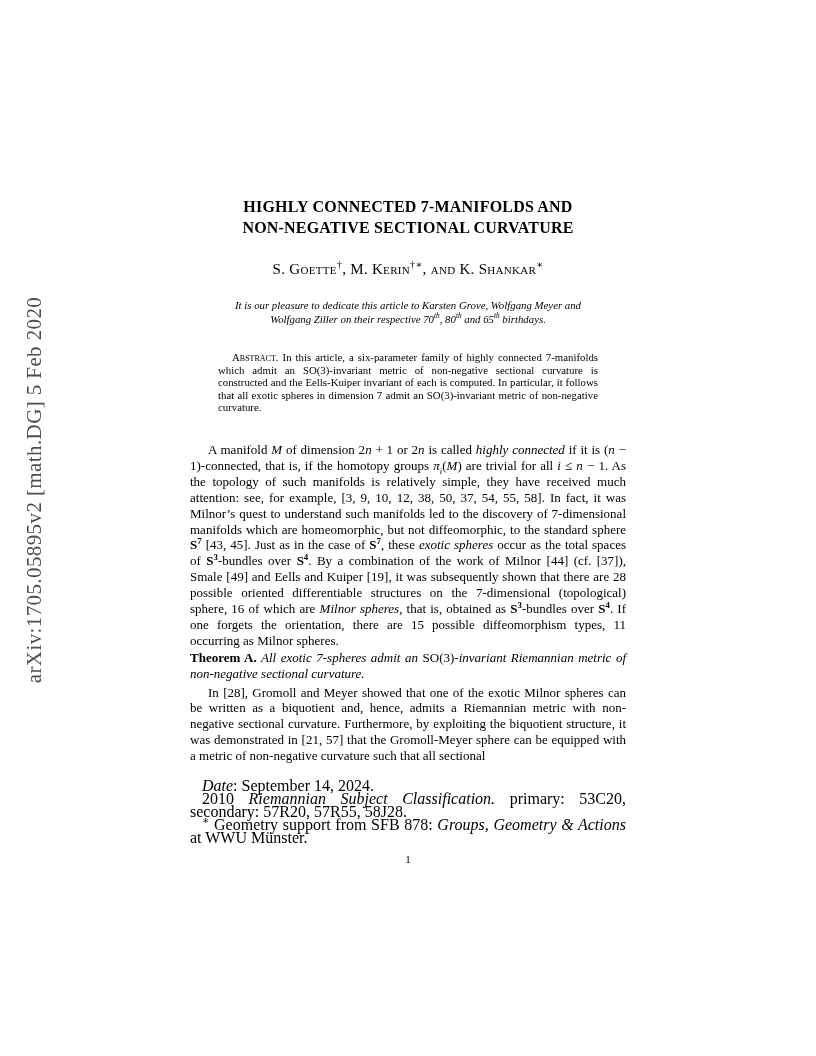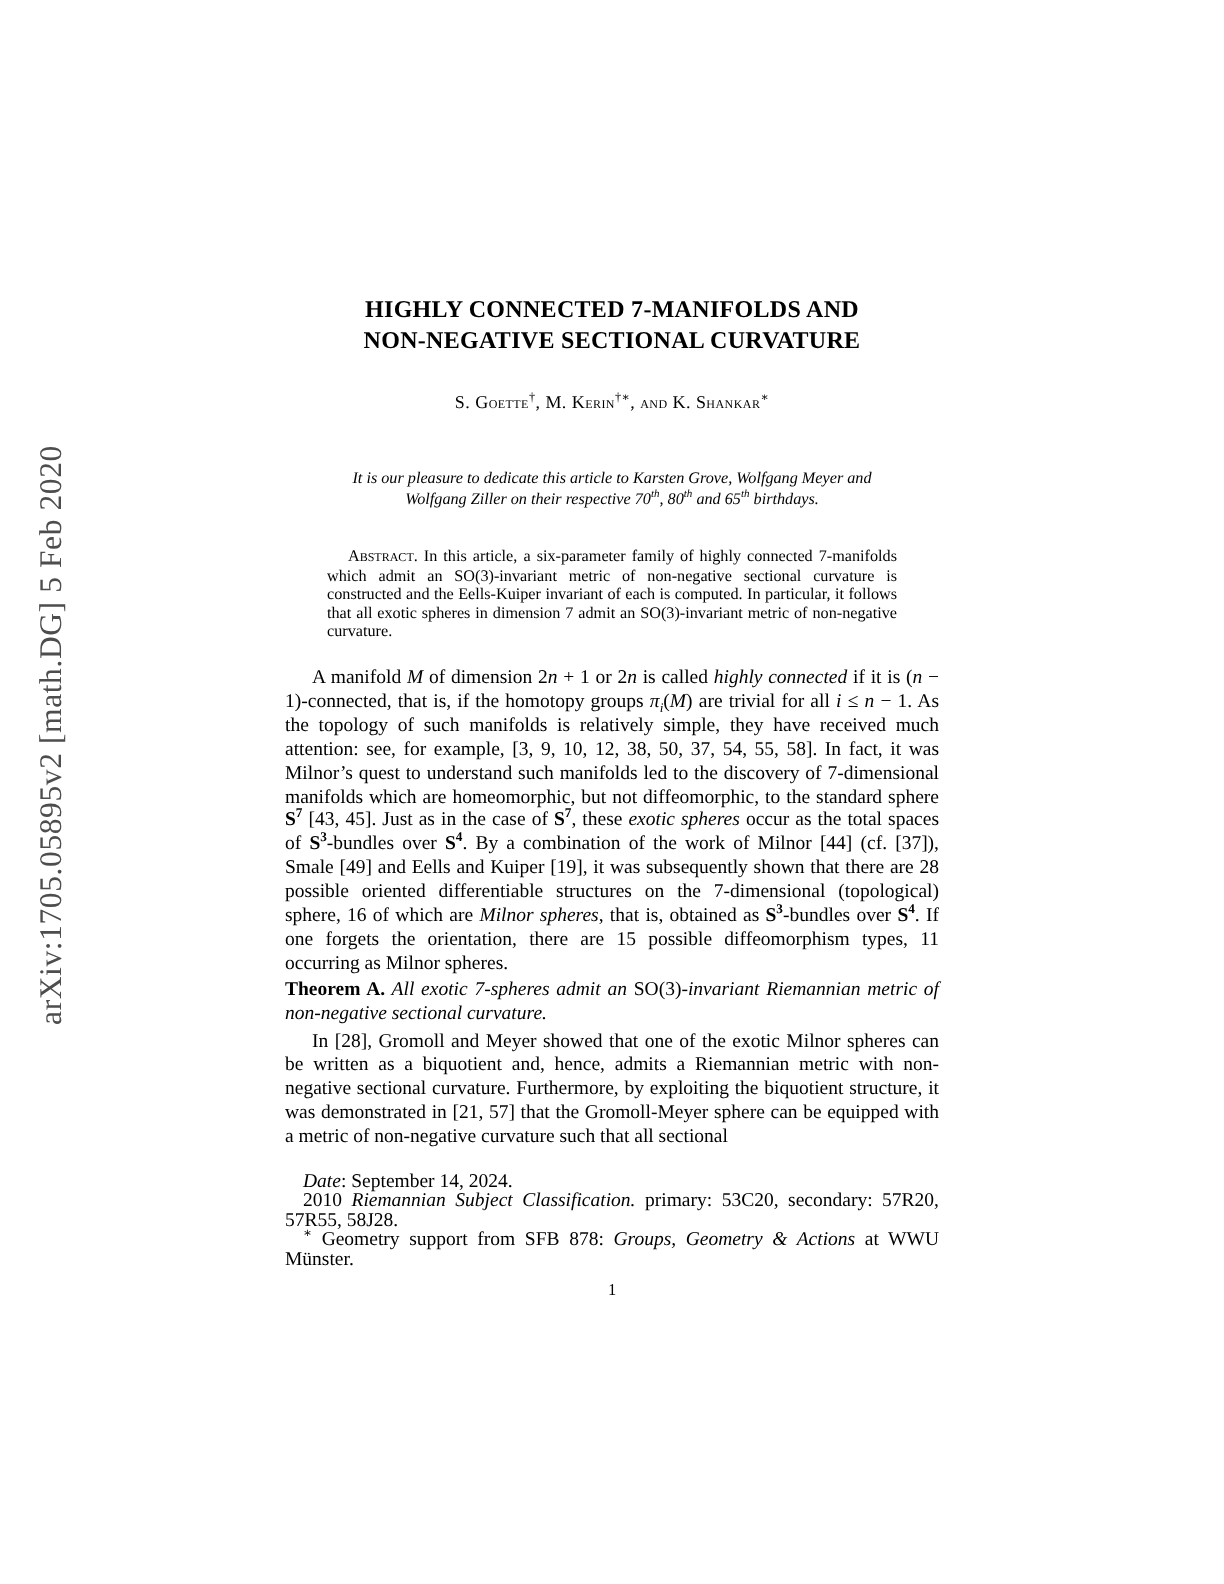--- a/index.html
+++ b/index.html
@@ -30,54 +30,54 @@
     text-align: center;
     font-weight: bold;
     font-size: 16px;
     line-height: 21px;
     letter-spacing: 0.2px;
   }
   .title-line { display: block; }
   .authors {
     text-align: center;
     margin-top: 23px;
-    font-size: 12px;
+    font-size: 15px;
     letter-spacing: 0.3px;
   }
   .dedication {
     text-align: center;
-    margin-top: 36px;
+    margin-top: 20px;
     font-size: 10.8px;
     line-height: 14px;
   }
   .abstract {
     margin: 25px auto 0;
     width: 380px;
     font-size: 10.8px;
     line-height: 12.6px;
     text-align: justify;
     text-indent: 14px;
   }
   .body-par {
     margin-top: 3px;
     font-size: 13px;
     line-height: 15.9px;
     text-align: justify;
   }
-  .first-body { margin-top: 15px; }
+  .first-body { margin-top: 28px; }
   .indent { text-indent: 18px; }
   .theorem {
     margin: 1px 0;
     font-size: 13px;
     line-height: 15.9px;
     text-align: justify;
   }
   .footnotes {
     margin-top: 15px;
-    font-size: 13px;
+    font-size: 16px;
     line-height: 13px;
   }
   .footnotes p {
     text-indent: 12px;
     text-align: justify;
   }
   .page-number {
     text-align: center;
     margin-top: 9px;
     font-size: 11px;

